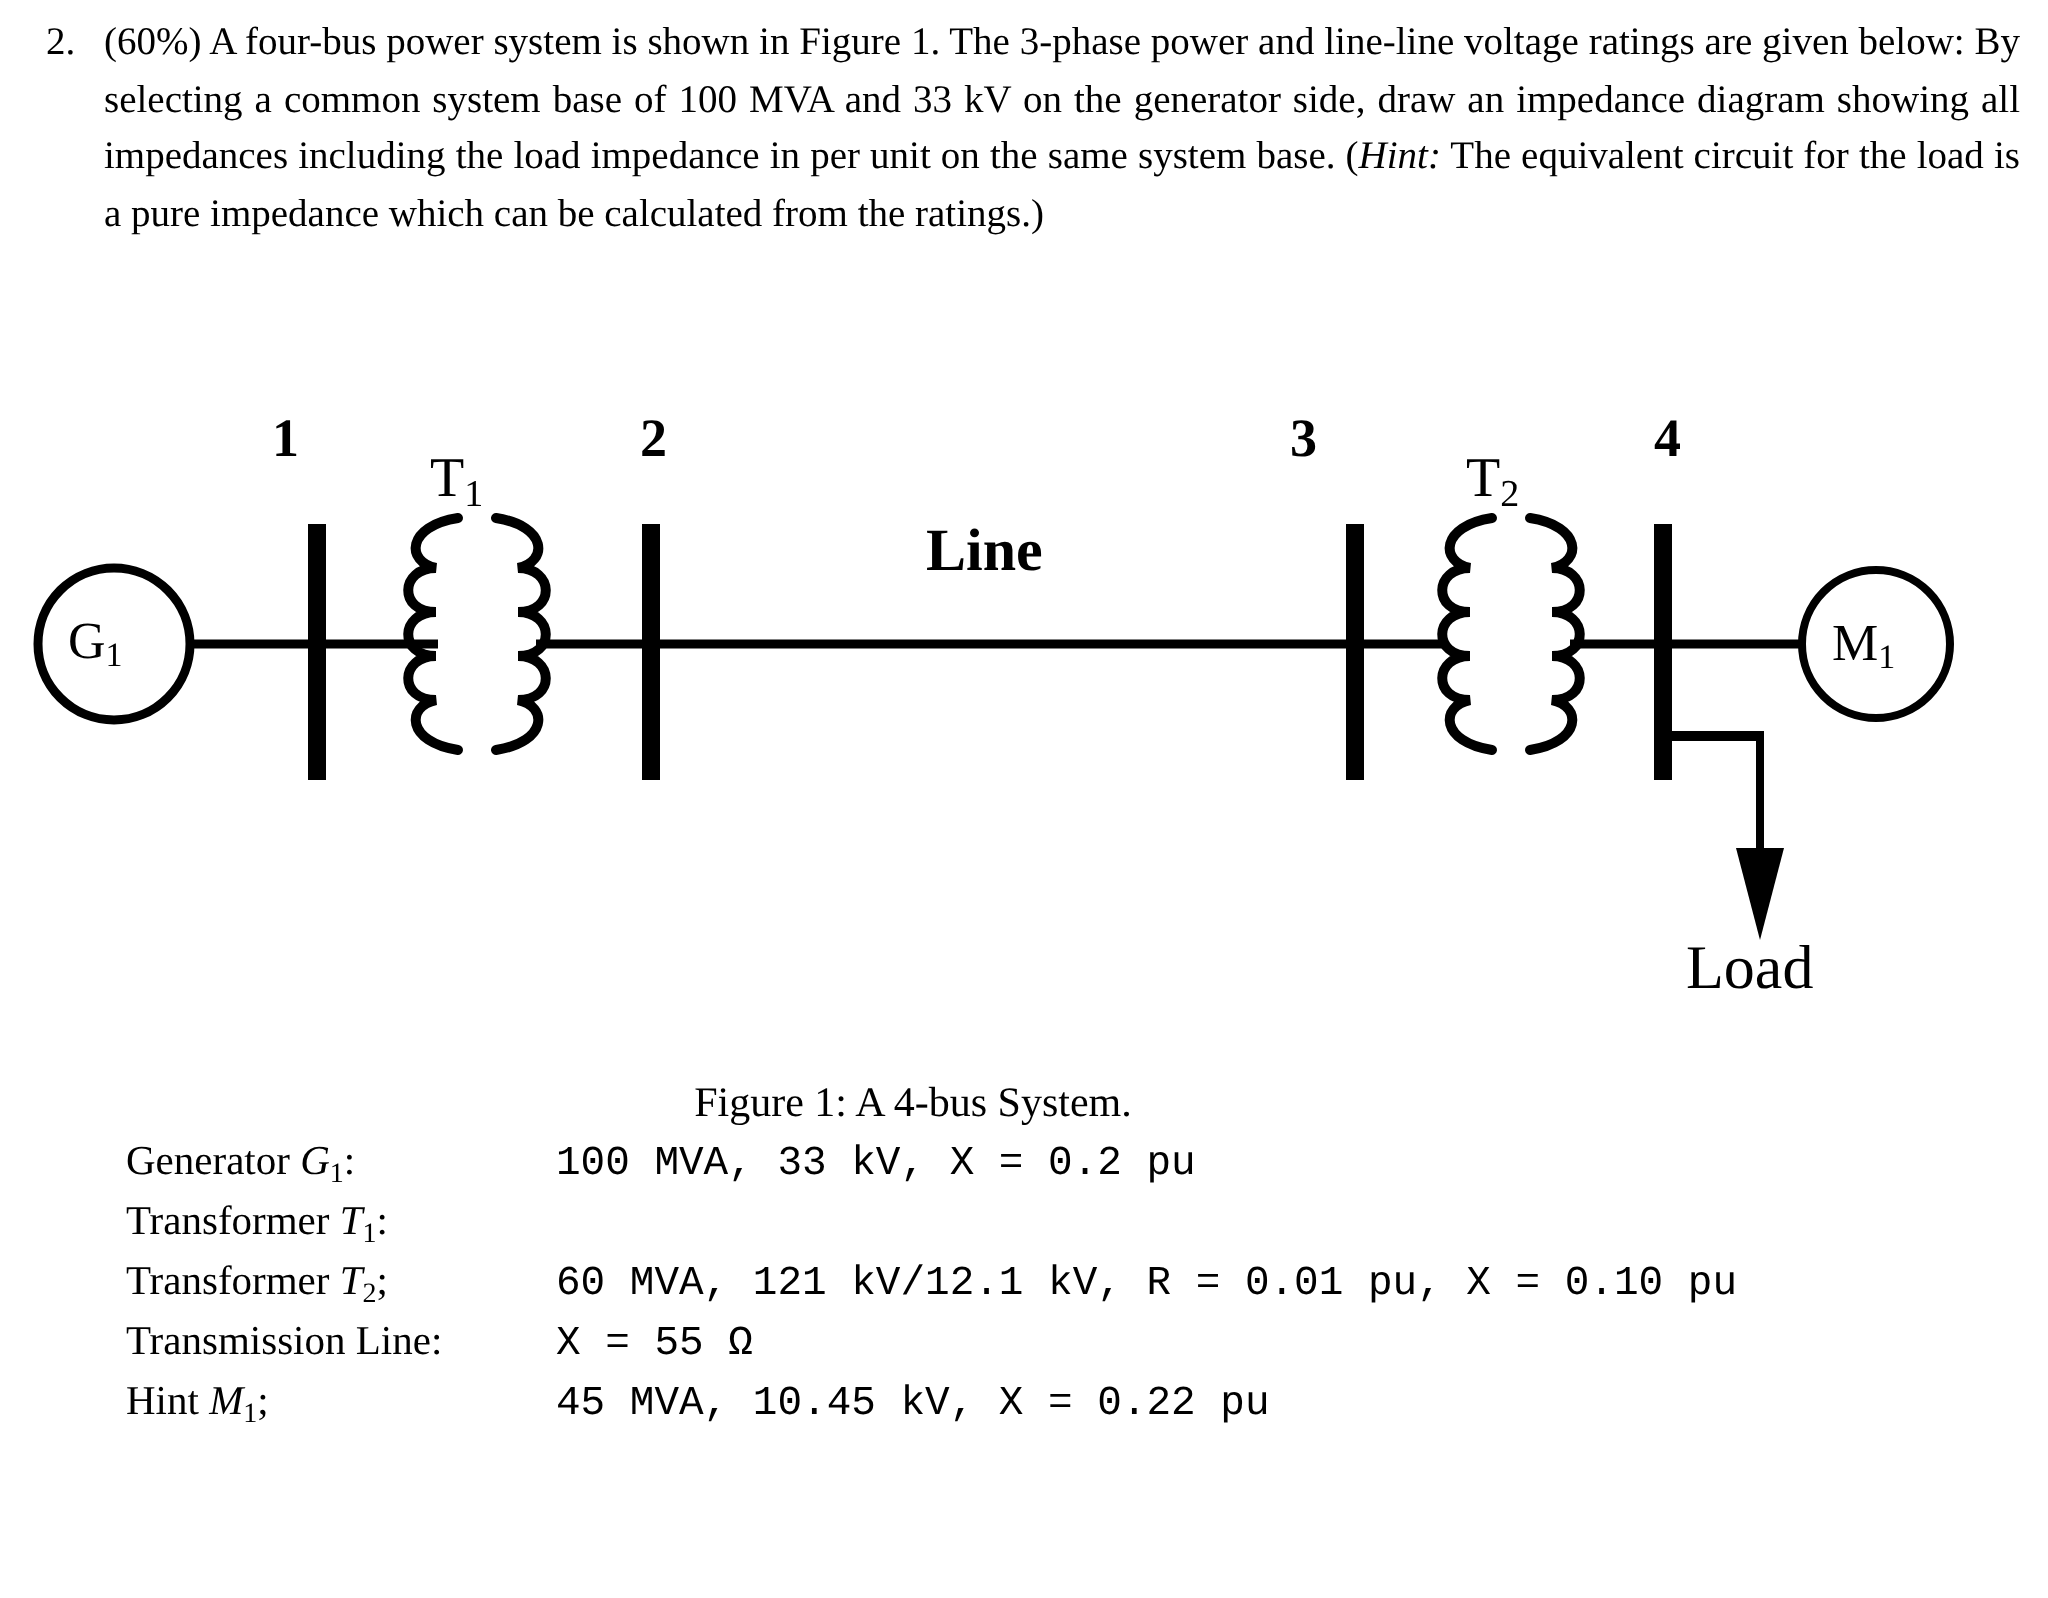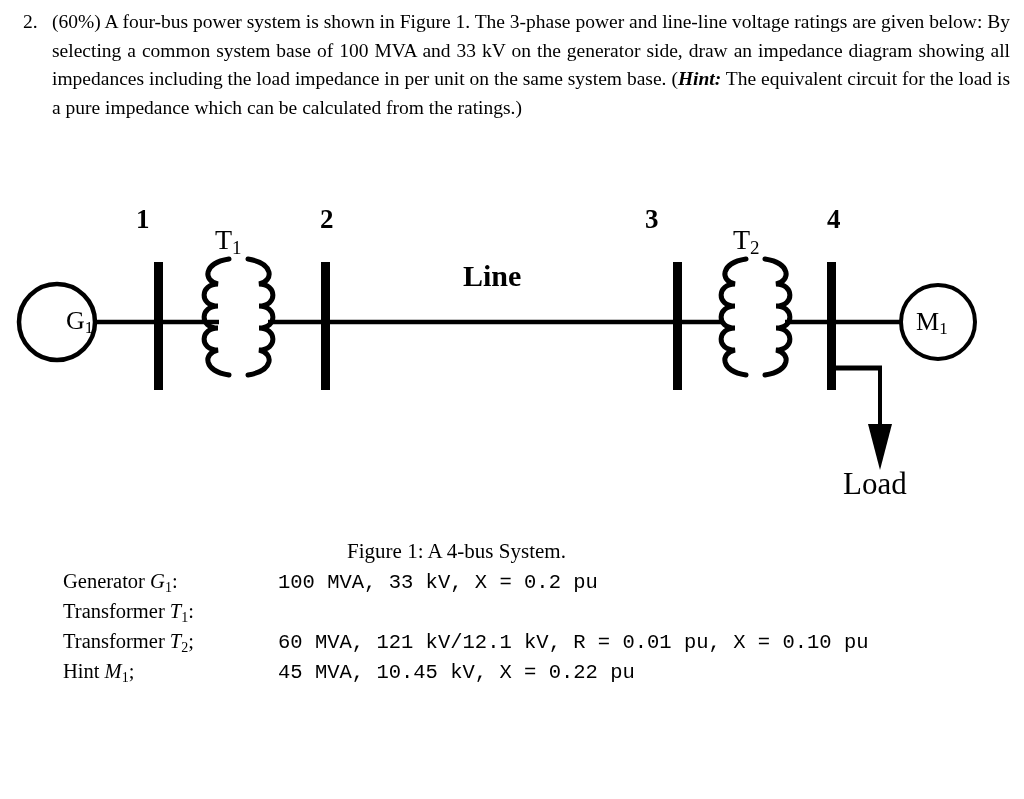--- a/index.html
+++ b/index.html
@@ -37,21 +37,21 @@
     box-sizing: border-box;
   }
   .problem-body {
     flex: 1 1 auto;
     font-size: 19.5px;
     line-height: 28.5px;
     text-align: justify;
     text-justify: inter-word;
     hyphens: manual;
   }
-  .problem-body .ital { font-style: italic; font-weight: bold; }
+  .problem-body .ital { font-style: italic; }
 
   
   #figure {
     position: absolute;
     left: 0;
     top: 180px;
     width: 1024px;
     height: 340px;
   }
   #figure svg { display: block; }
@@ -232,21 +232,21 @@
   <div class="fig-label bus-num" style="left:320px; top:26px;">2</div>
 
   <div class="fig-label line-label" style="left:463px; top:81px;">Line</div>
 
   <div class="fig-label bus-num" style="left:645px; top:26px;">3</div>
 
   <div class="fig-label xfmr-label" style="left:733px; top:46px;"><span>T</span><sub>2</sub></div>
 
   <div class="fig-label bus-num" style="left:827px; top:26px;">4</div>
 
-  <div class="fig-label machine-label" style="left:34px; top:128px;margin-left:32px;"><span>G</span><sub>1</sub></div>
+  <div class="fig-label machine-label" style="left:34px; top:128px;"><span>G</span><sub>1</sub></div>
 
   <div class="fig-label machine-label" style="left:916px; top:129px;"><span>M</span><sub>1</sub></div>
 
   <div class="fig-label load-label" style="left:843px; top:288px;text-align:center;">Load</div>
 </div>
 
 <div id="figure-caption">Figure 1: A 4-bus System.</div>
 
 <div id="ratings">
 
@@ -257,20 +257,24 @@
 
   <div class="rating-row">
     <div class="rating-label"><span>Transformer </span><span class="sym">T</span><sub>1</sub><span>:</span></div>
   </div>
 
   <div class="rating-row">
     <div class="rating-label"><span>Transformer </span><span class="sym">T</span><sub>2</sub><span>;</span></div>
     <div class="rating-value">60 MVA, 121 kV/12.1 kV, R = 0.01 pu, X = 0.10 pu</div>
   </div>
 
+  <div class="rating-row">
+    <div class="rating-label"><span>Transmission Line:</span><span class="sym"></span><sub></sub><span></span></div>
+    <div class="rating-value">X = 55 Ω</div>
+  </div>
 
   <div class="rating-row">
     <div class="rating-label"><span>Hint </span><span class="sym">M</span><sub>1</sub><span>;</span></div>
     <div class="rating-value">45 MVA, 10.45 kV, X = 0.22 pu</div>
   </div>
 
 
 </div>
 
 </body></html>

